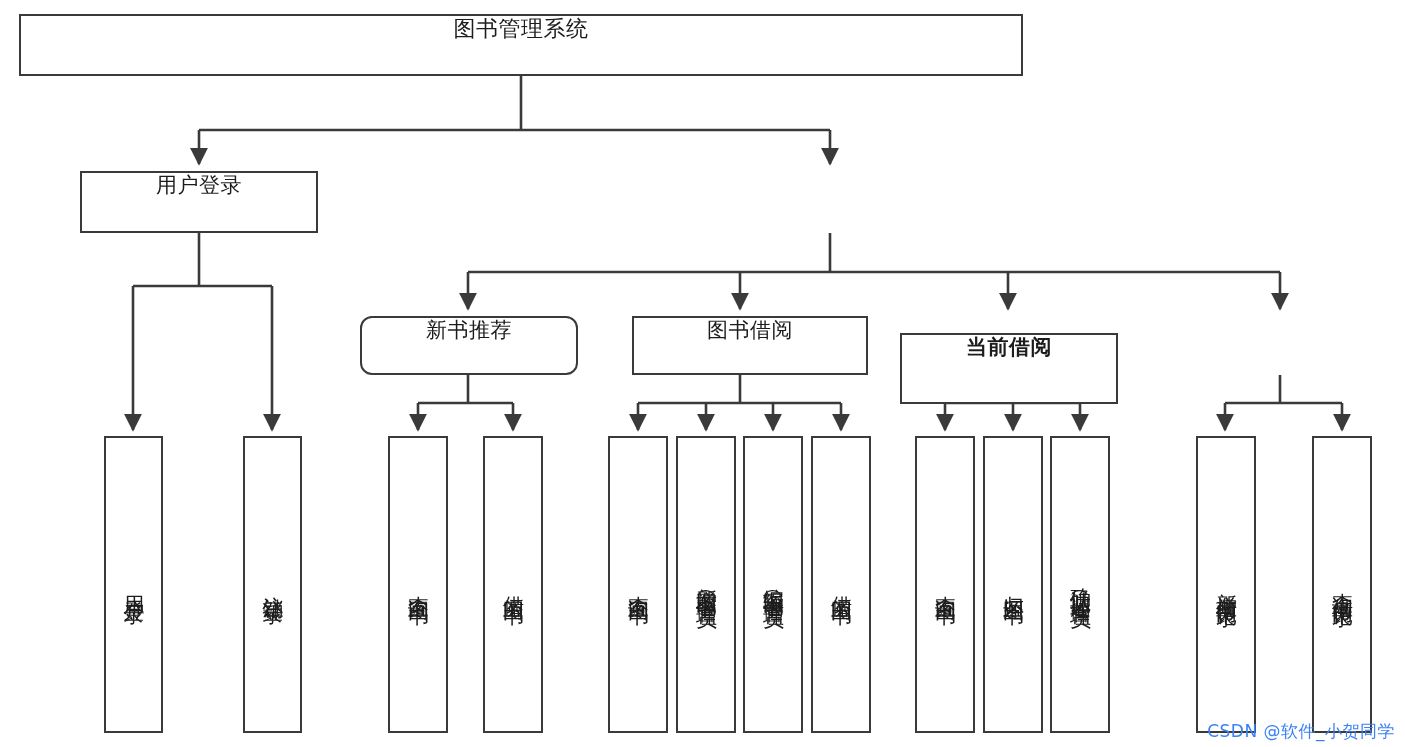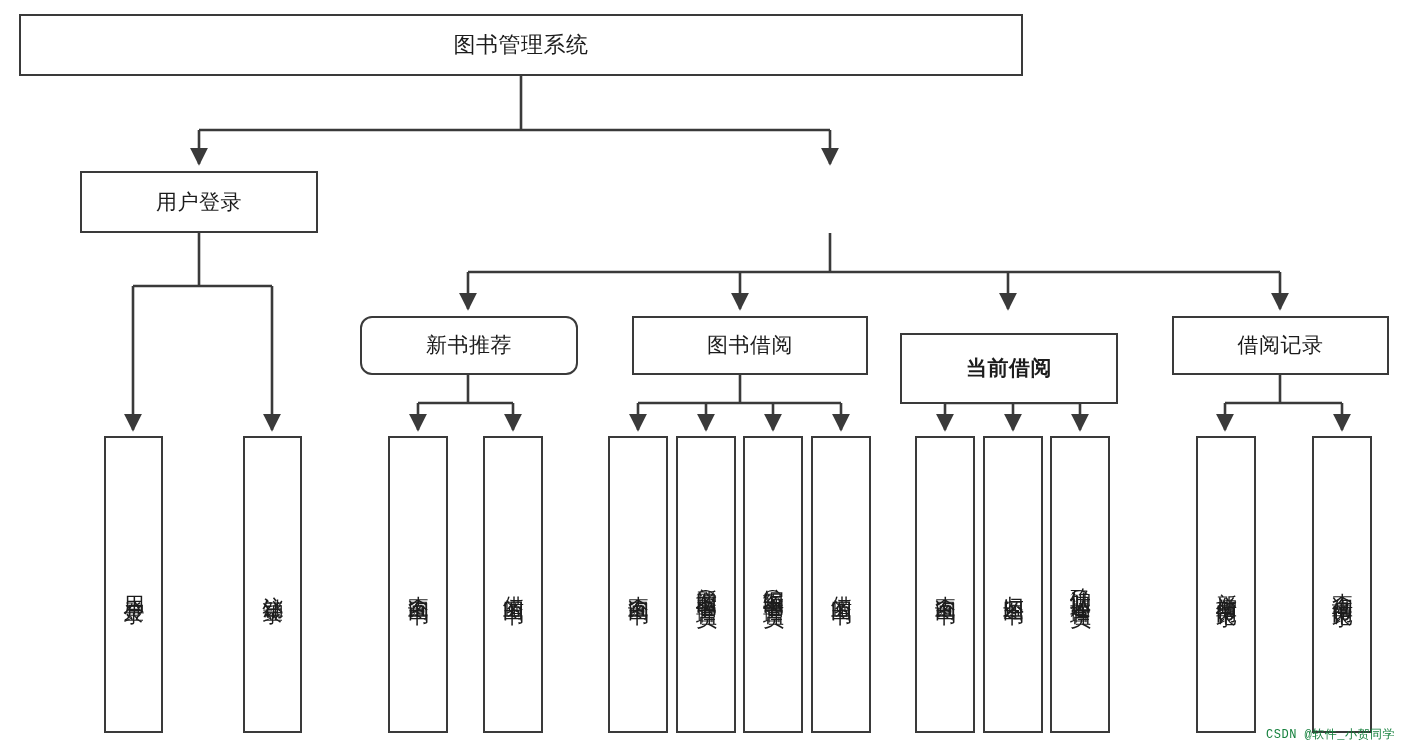--- a/index.html
+++ b/index.html
@@ -25,21 +25,21 @@
     width: 1405px;
     height: 747px;
     pointer-events: none;
   }
   .node {
     position: absolute;
     box-sizing: border-box;
     background: #ffffff;
     border: 2px solid #3a3a3a;
     display: flex;
-    align-items: center;
+    align-items: flex-start;
     justify-content: center;
     color: #1c1c1c;
     z-index: 2;
   }
   .node-label {
     display: block;
     text-align: center;
     line-height: 1.18;
     white-space: nowrap;
     letter-spacing: 0.5px;
@@ -62,26 +62,25 @@
     font-size: 21px;
     line-height: 1.0;
     letter-spacing: 3px;
     white-space: nowrap;
     max-height: 100%;
   }
   .watermark {
     position: absolute;
     right: 10px;
     bottom: 4px;
-    font-size: 12px;
-    color: #15803d;
+    font-size: 17px;
+    color: #3b82f6;
     letter-spacing: 0.5px;
     z-index: 5;
     white-space: nowrap;
-    font-family: Liberation Mono, monospace;
   }
 </style>
 </head>
 <body>
 
 <div id="diagram-root">
 
   <svg id="edges-layer" viewBox="0 0 1405 747" width="1405" height="747" xmlns="http://www.w3.org/2000/svg">
     <defs>
       <marker id="arrow" viewBox="0 0 10 10" refX="9" refY="5" markerWidth="7" markerHeight="7" orient="auto-start-reverse">
@@ -142,23 +141,20 @@
 
   <div class="node horiz" style="left:360px; top:316px; width:218px; height:59px;border-radius:12px;">
     <span class="node-label">新书推荐</span>
   </div>
   <div class="node horiz" style="left:632px; top:316px; width:236px; height:59px;">
     <span class="node-label">图书借阅</span>
   </div>
   <div class="node horiz" style="left:900px; top:333px; width:218px; height:71px;font-weight:bold;">
     <span class="node-label">当前借阅</span>
   </div>
-  <div class="node horiz" style="left:1172px; top:316px; width:217px; height:59px;">
-    <span class="node-label">借阅记录</span>
-  </div>
 
   <div class="node vert" style="left:104px; top:436px; width:59px; height:297px;">
     <span class="node-label">用户登录</span>
   </div>
   <div class="node vert" style="left:243px; top:436px; width:59px; height:297px;">
     <span class="node-label">注销登录</span>
   </div>
 
   <div class="node vert" style="left:388px; top:436px; width:60px; height:297px;">
     <span class="node-label">查询图书</span>

